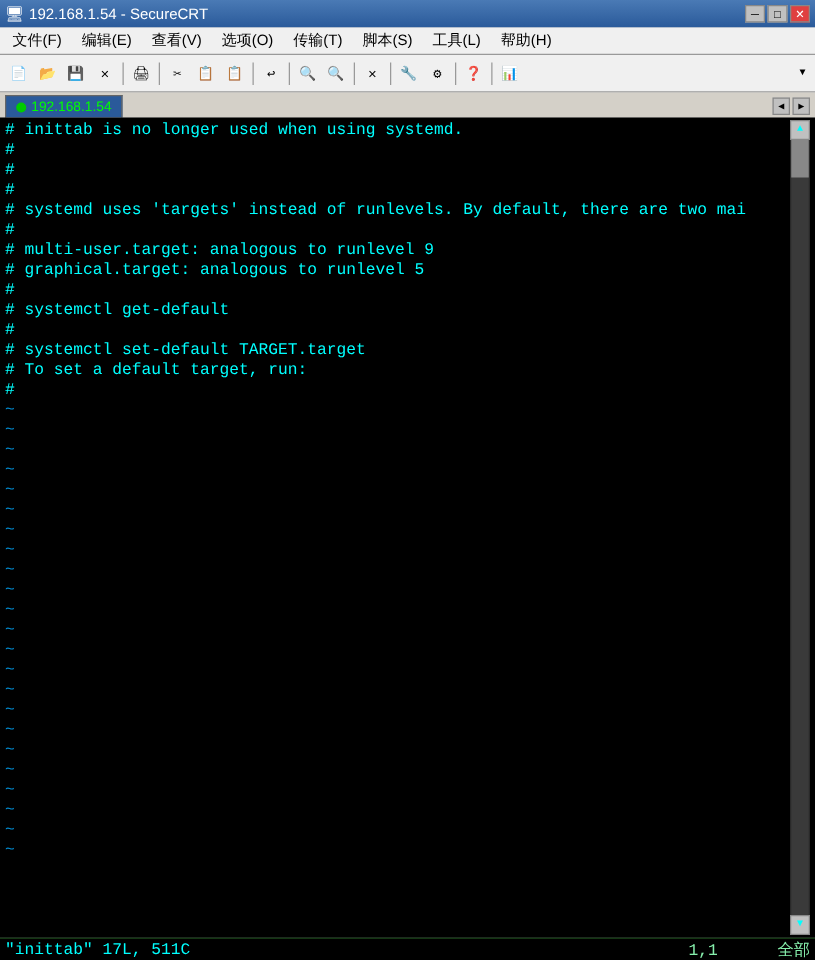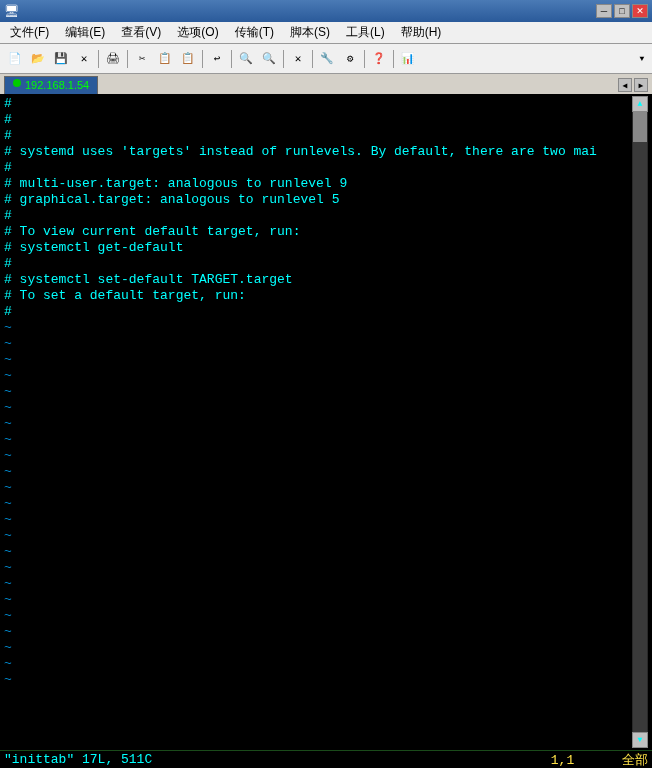--- a/index.html
+++ b/index.html
@@ -113,20 +113,21 @@
       padding: 0 4px;
     }
     .tab {
       background: #2a5a9a;
       color: #00ff00;
       font-size: 11px;
       font-family: Arial, sans-serif;
       padding: 2px 8px;
       height: 18px;
       display: flex;
+      align-items: center;
       gap: 4px;
       border-top: 1px solid #666;
       border-left: 1px solid #666;
       border-right: 1px solid #666;
     }
     .tab-dot {
       width: 8px;
       height: 8px;
       background: #00cc00;
       border-radius: 50%;
@@ -216,35 +217,36 @@
       height: 18px;
       padding: 0 4px;
       display: flex;
       align-items: center;
       border-top: 1px solid #1a4a1a;
     }
     #vim-status-left {
       flex: 1;
     }
     #vim-status-right {
-      color: #fde047;
+      color: #86efac;
     }
 
     #main-container {
       display: flex;
       flex-direction: column;
       height: calc(768px - 22px - 22px - 30px - 20px);
     }
   </style>
 </head>
 <body>
 
 <div id="title-bar">
   <div id="title-text">
     <span>🖥</span>
+    <span>192.168.1.54 - SecureCRT</span>
   </div>
   <div id="window-controls">
     <div class="win-btn win-btn-min">─</div>
     <div class="win-btn win-btn-max">□</div>
     <div class="win-btn win-btn-close">✕</div>
   </div>
 </div>
 
 <div id="menu-bar">
   <span class="menu-item">文件(F)</span>
@@ -294,29 +296,29 @@
   <div id="tab-arrows">
     <div class="tab-arrow">◀</div>
     <div class="tab-arrow">▶</div>
   </div>
 </div>
 
 <div id="main-container">
 
   <div id="terminal">
     <div id="terminal-content">
+      <div class="term-line comment-line"># inittab is no longer used when using systemd.</div>
       <div class="term-line comment-line">#</div>
       <div class="term-line comment-line">#</div>
       <div class="term-line comment-line">#</div>
       <div class="term-line comment-line"># systemd uses 'targets' instead of runlevels. By default, there are two mai</div>
       <div class="term-line comment-line">#</div>
       <div class="term-line comment-line"># multi-user.target: analogous to runlevel 9</div>
       <div class="term-line comment-line"># graphical.target: analogous to runlevel 5</div>
       <div class="term-line comment-line">#</div>
-      <div class="term-line comment-line"># To view current default target, run:</div>
       <div class="term-line comment-line"># systemctl get-default</div>
       <div class="term-line comment-line">#</div>
       <div class="term-line comment-line"># systemctl set-default TARGET.target</div>
       <div class="term-line comment-line"># To set a default target, run:</div>
       <div class="term-line comment-line">#</div>
 
       <div class="term-line tilde-line">~</div>
       <div class="term-line tilde-line">~</div>
       <div class="term-line tilde-line">~</div>
       <div class="term-line tilde-line">~</div>

